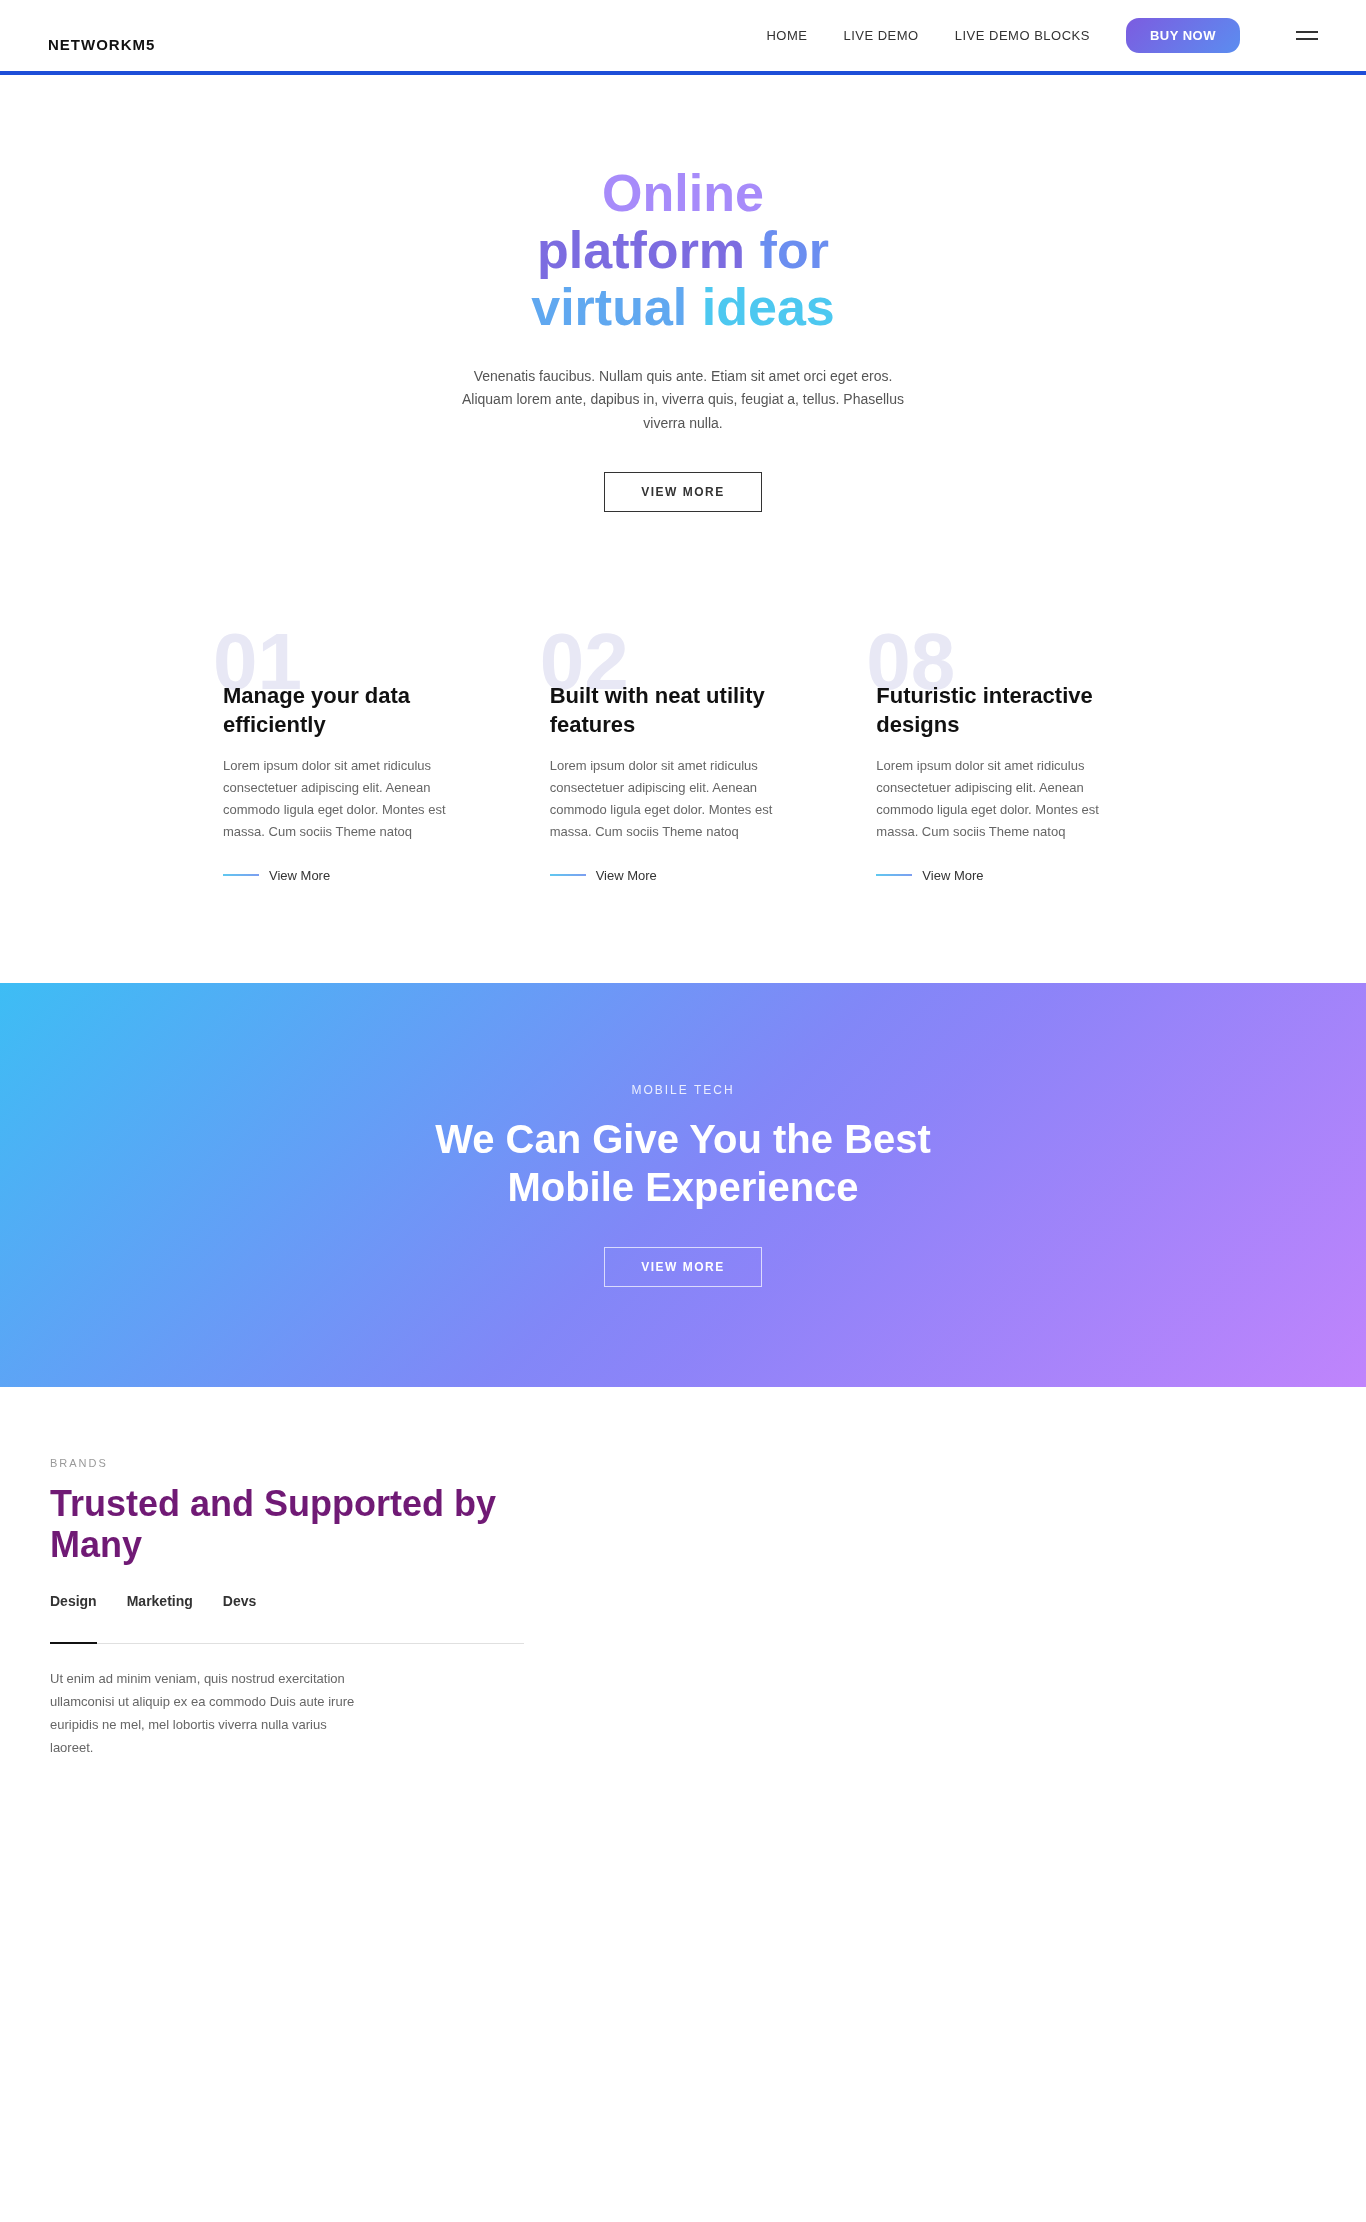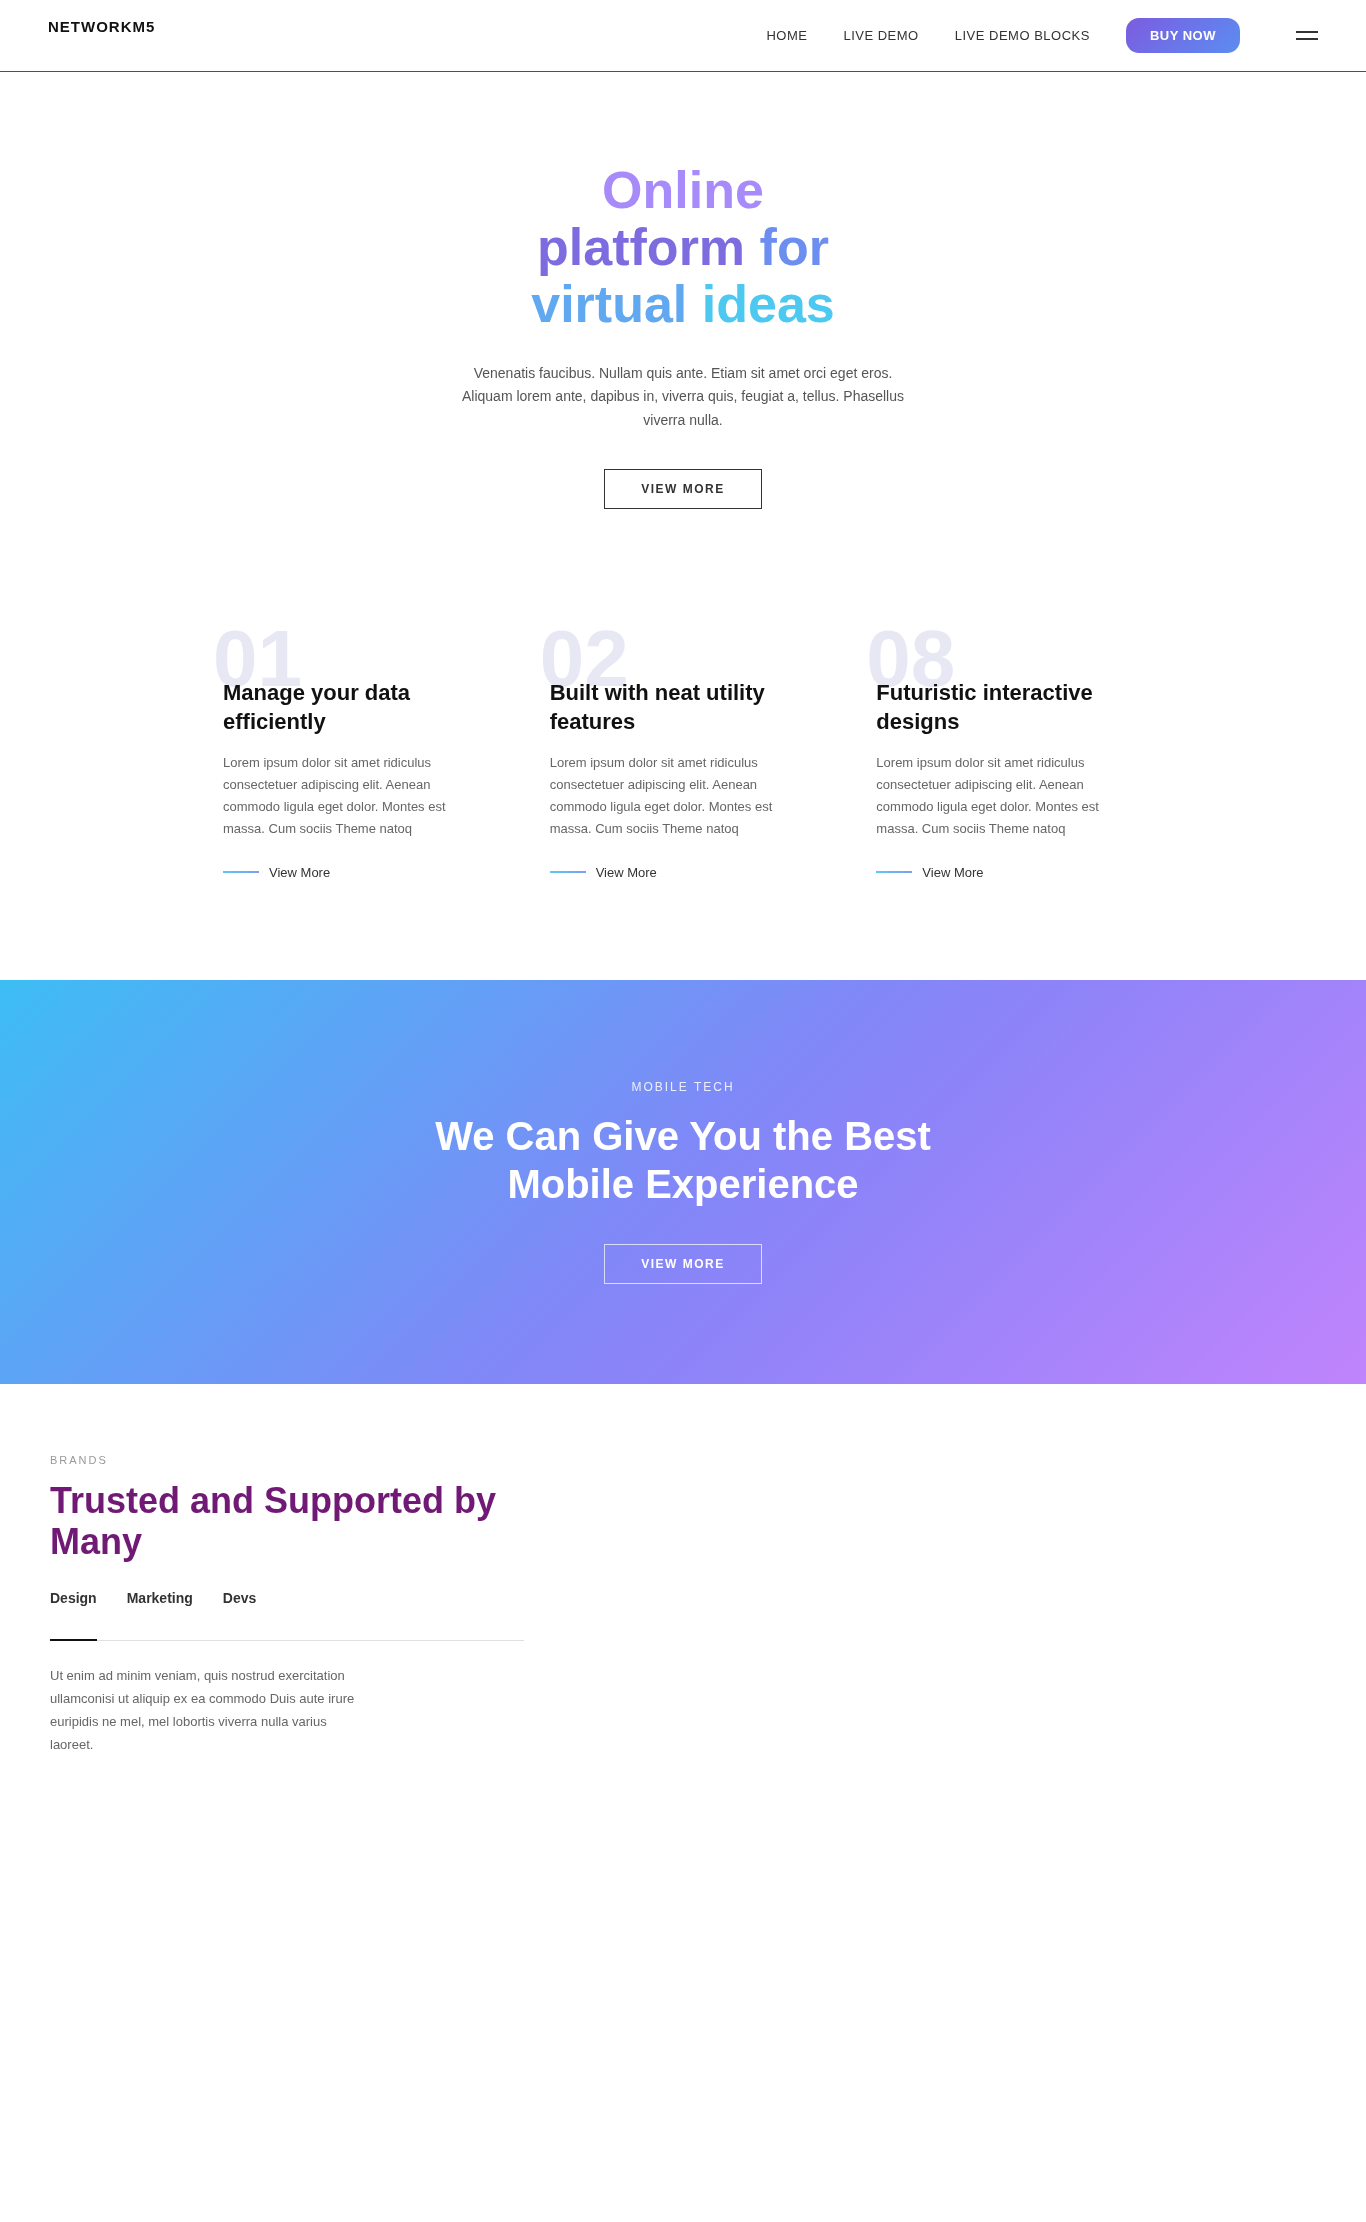--- a/index.html
+++ b/index.html
@@ -1,28 +1,28 @@
 <!DOCTYPE html>
 <html><head>
   <meta charset="utf-8">
   <style>
     * { margin: 0; padding: 0; box-sizing: border-box; }
     body { font-family: 'Arial', sans-serif; background: #fff; color: #222; overflow-x: hidden; }
 
     
     nav {
       display: flex;
-      align-items: flex-start;
+      align-items: flex-end;
       justify-content: space-between;
       padding: 18px 48px;
       position: sticky;
       top: 0;
       background: #fff;
       z-index: 100;
-      border-bottom: 1px solid #1d4ed8;
+      border-bottom: 4px solid #1d4ed8;
     }
     .nav-logo {
       font-weight: 900;
       font-size: 15px;
       letter-spacing: 1px;
       text-transform: uppercase;
       color: #111;
     }
     .nav-links {
       display: flex;

